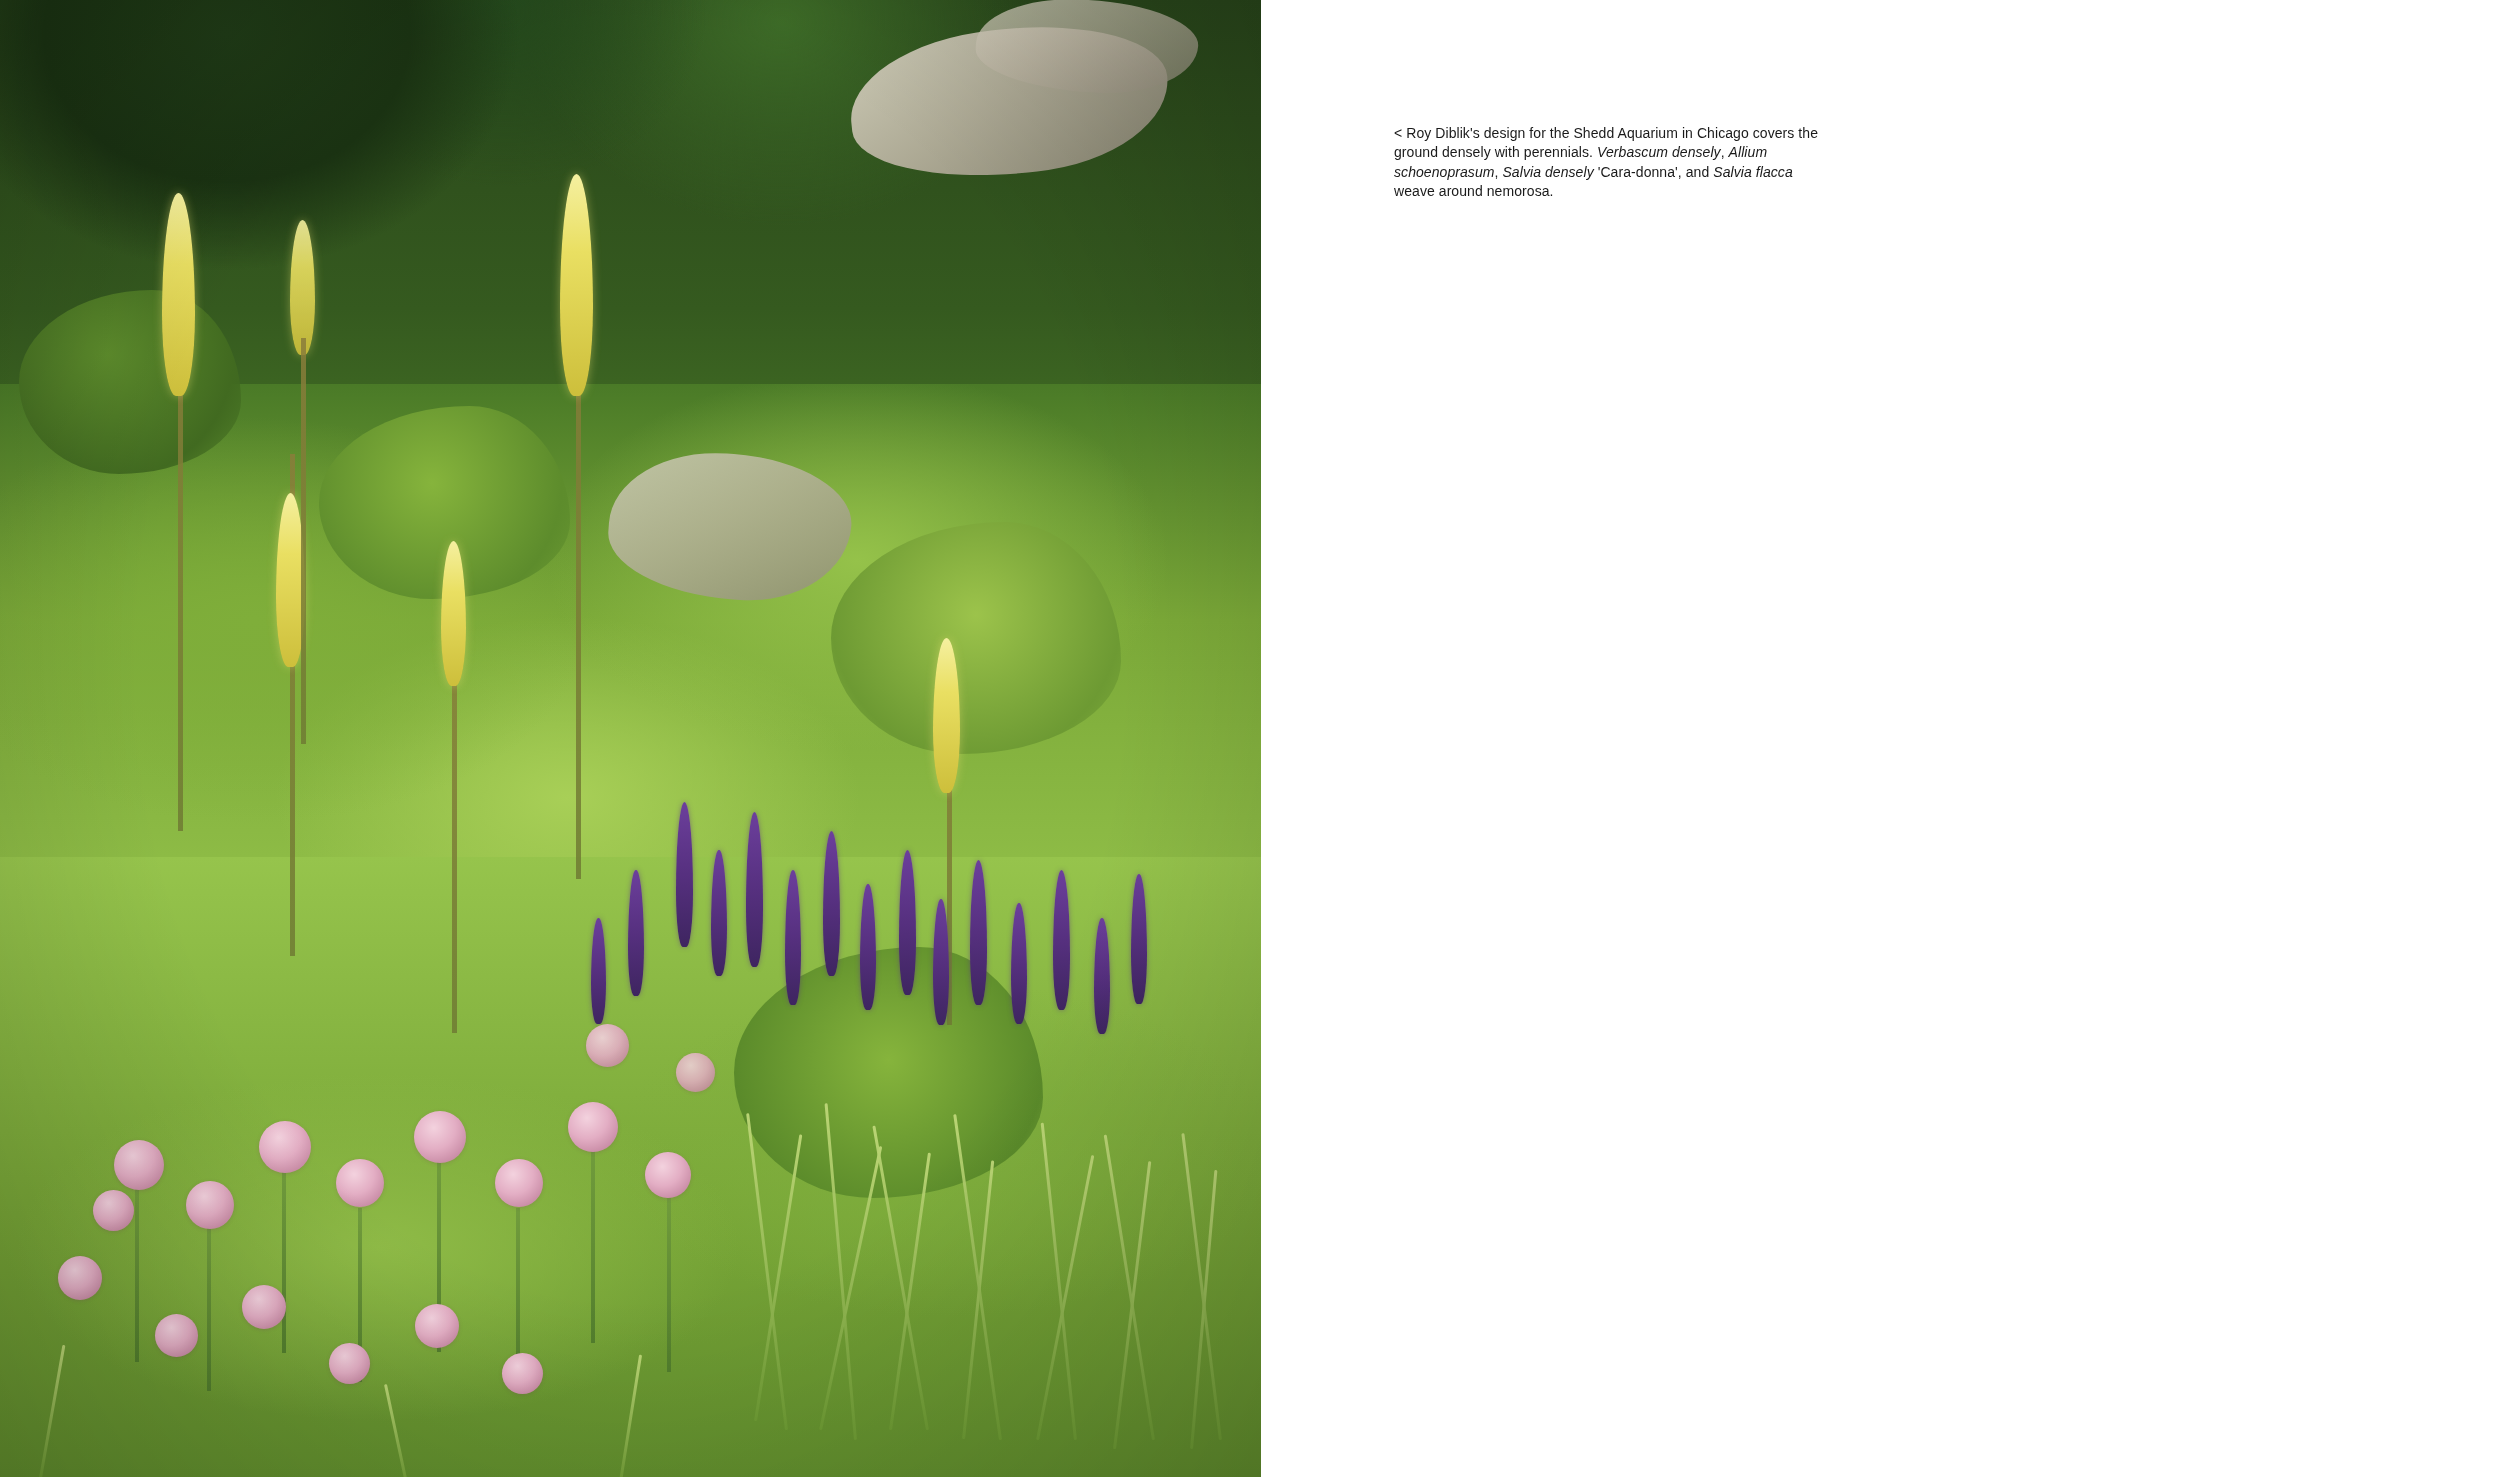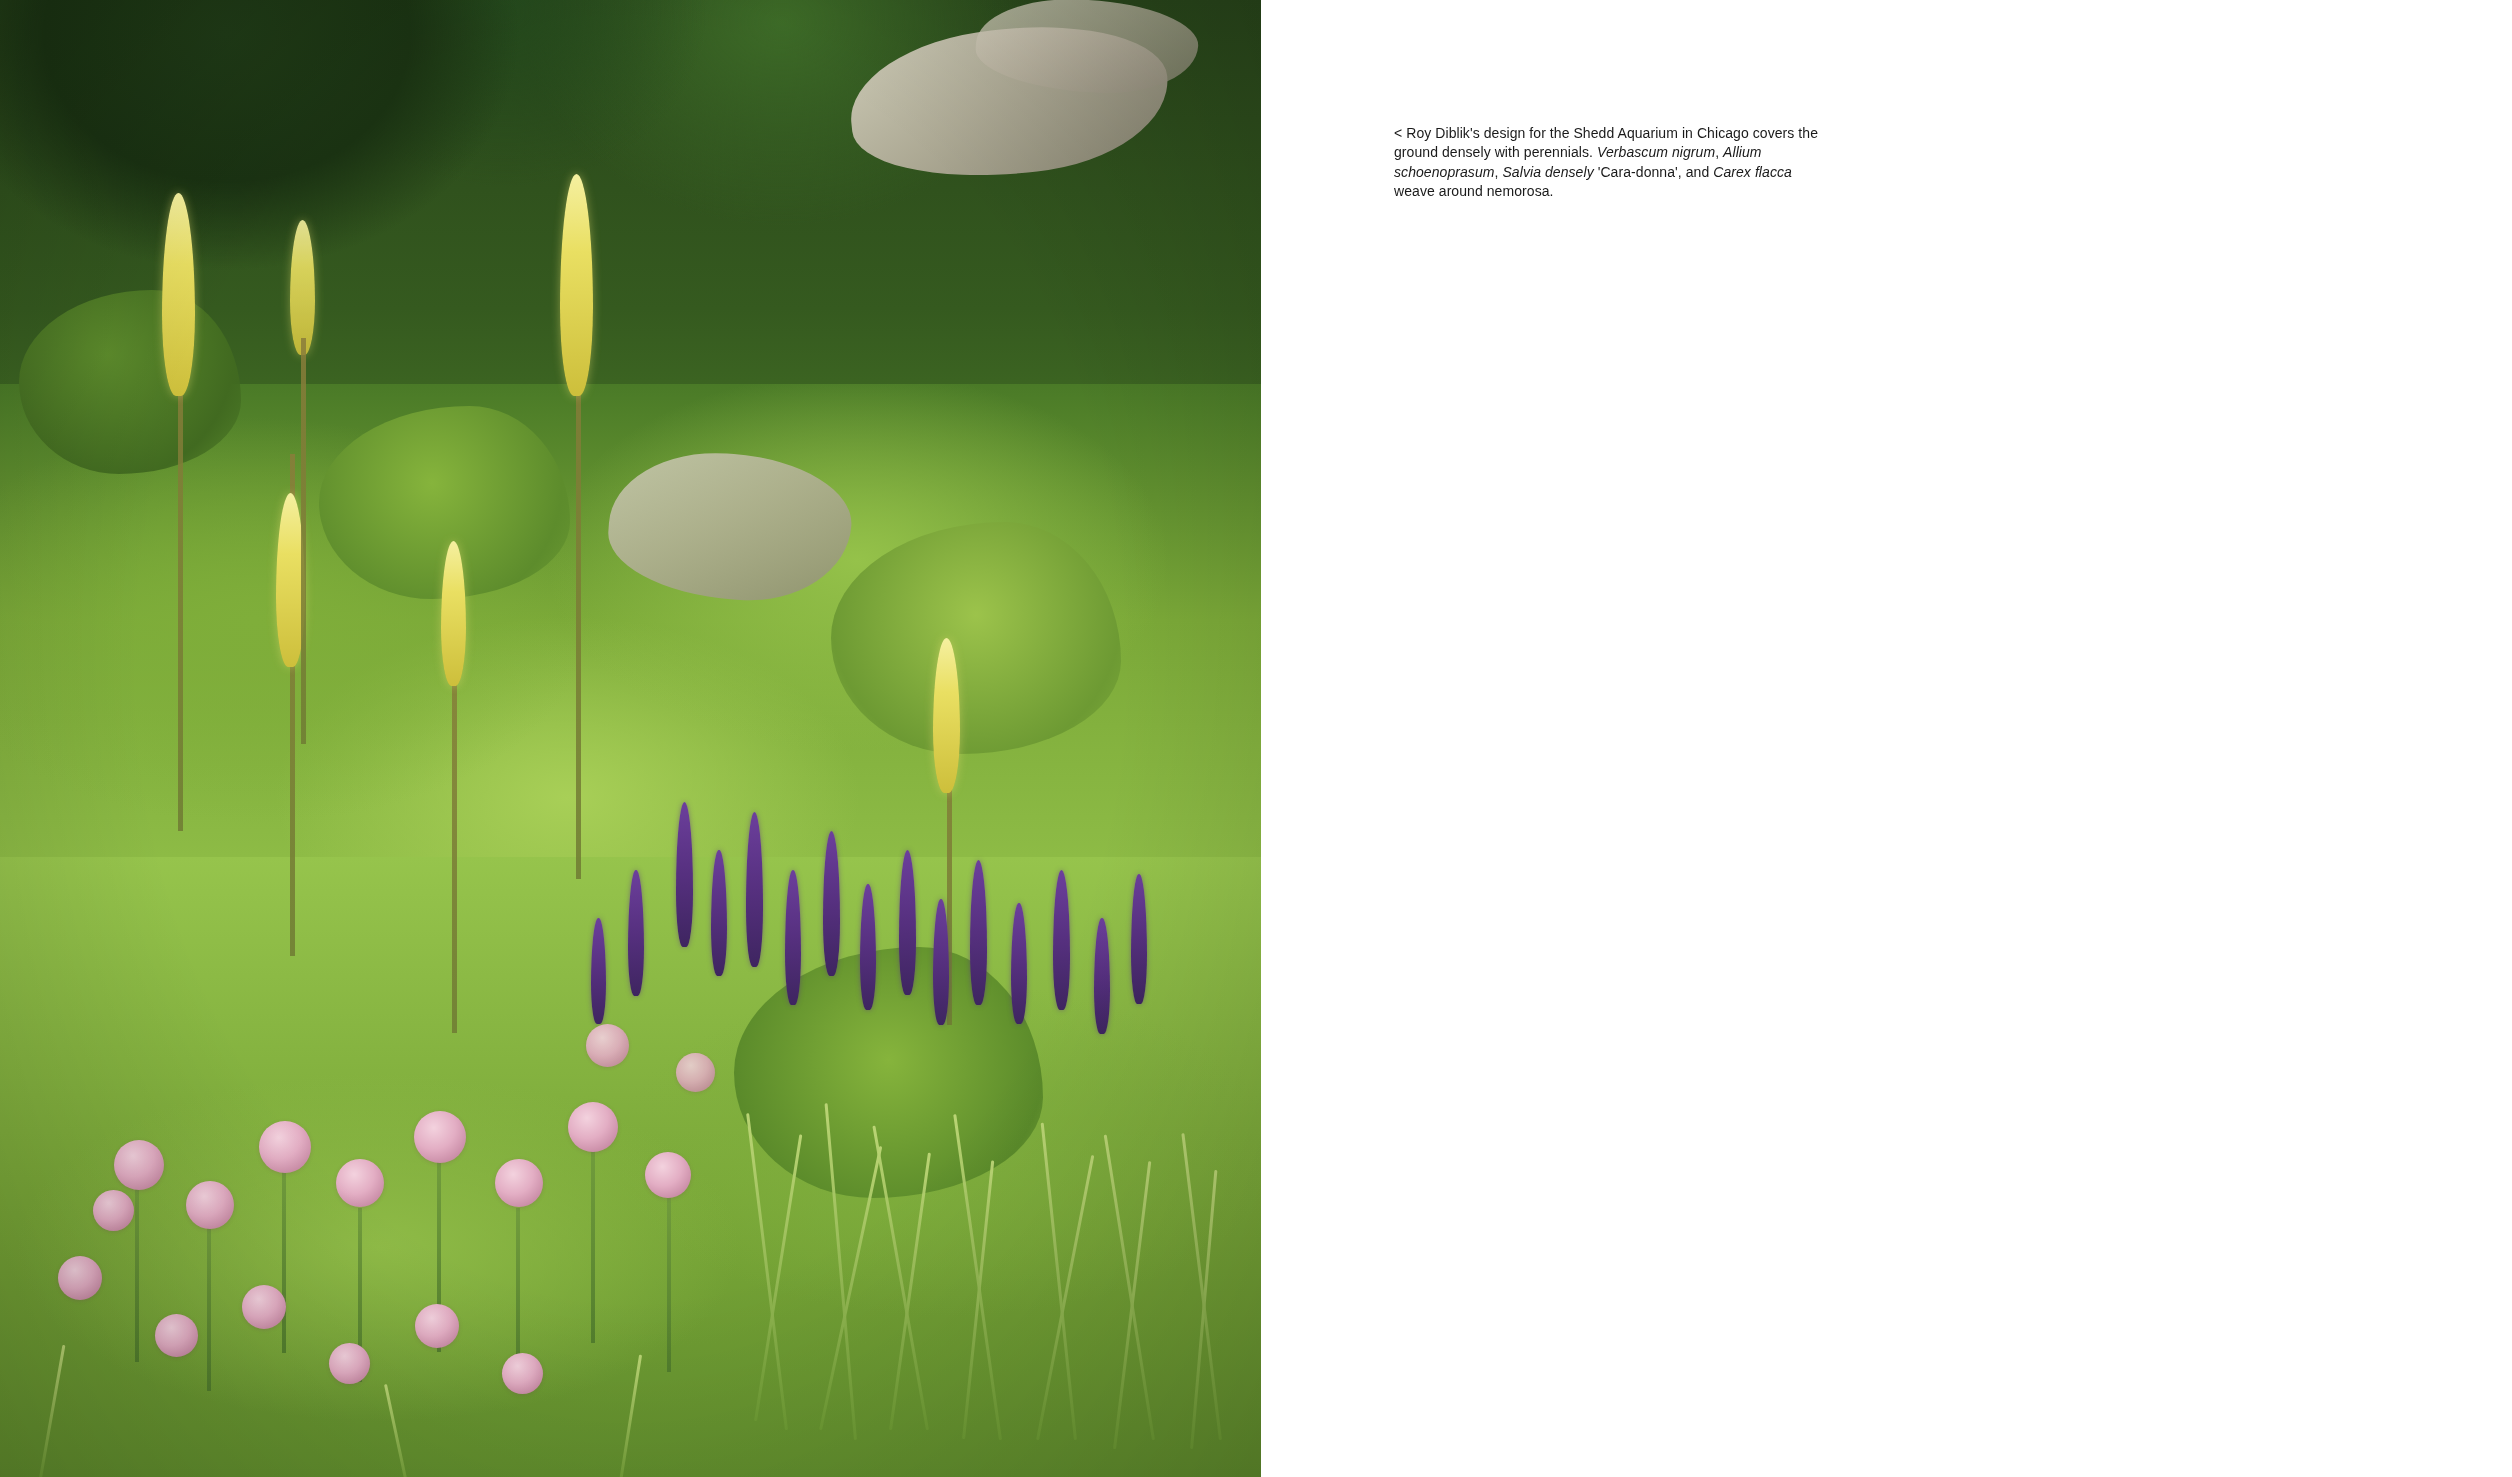--- a/index.html
+++ b/index.html
@@ -249,19 +249,19 @@
 
       <div class="photo-vignette"></div>
     </div>
   </div>
 
   <div class="gutter-shadow"></div>
 
   <div class="text-page">
 
     <div class="caption">
-      <span>&lt; Roy Diblik's design for the Shedd Aquarium in Chicago covers the ground densely with perennials. </span><em>Verbascum nigrum</em><span>, </span><em>Allium schoenoprasum</em><span>, </span><em>Salvia densely</em><span> 'Cara-donna', and </span><em>Carex flacca</em><span> weave around nemorosa.</span>
+      <span>&lt; Roy Diblik's design for the Shedd Aquarium in Chicago covers the ground densely with perennials. </span><em>Verbascum densely</em><span>, </span><em>Allium schoenoprasum</em><span>, </span><em>Salvia densely</em><span> 'Cara-donna', and </span><em>Salvia flacca</em><span> weave around nemorosa.</span>
     </div>
 
   </div>
 
 </div>
 
 
 </body></html>

